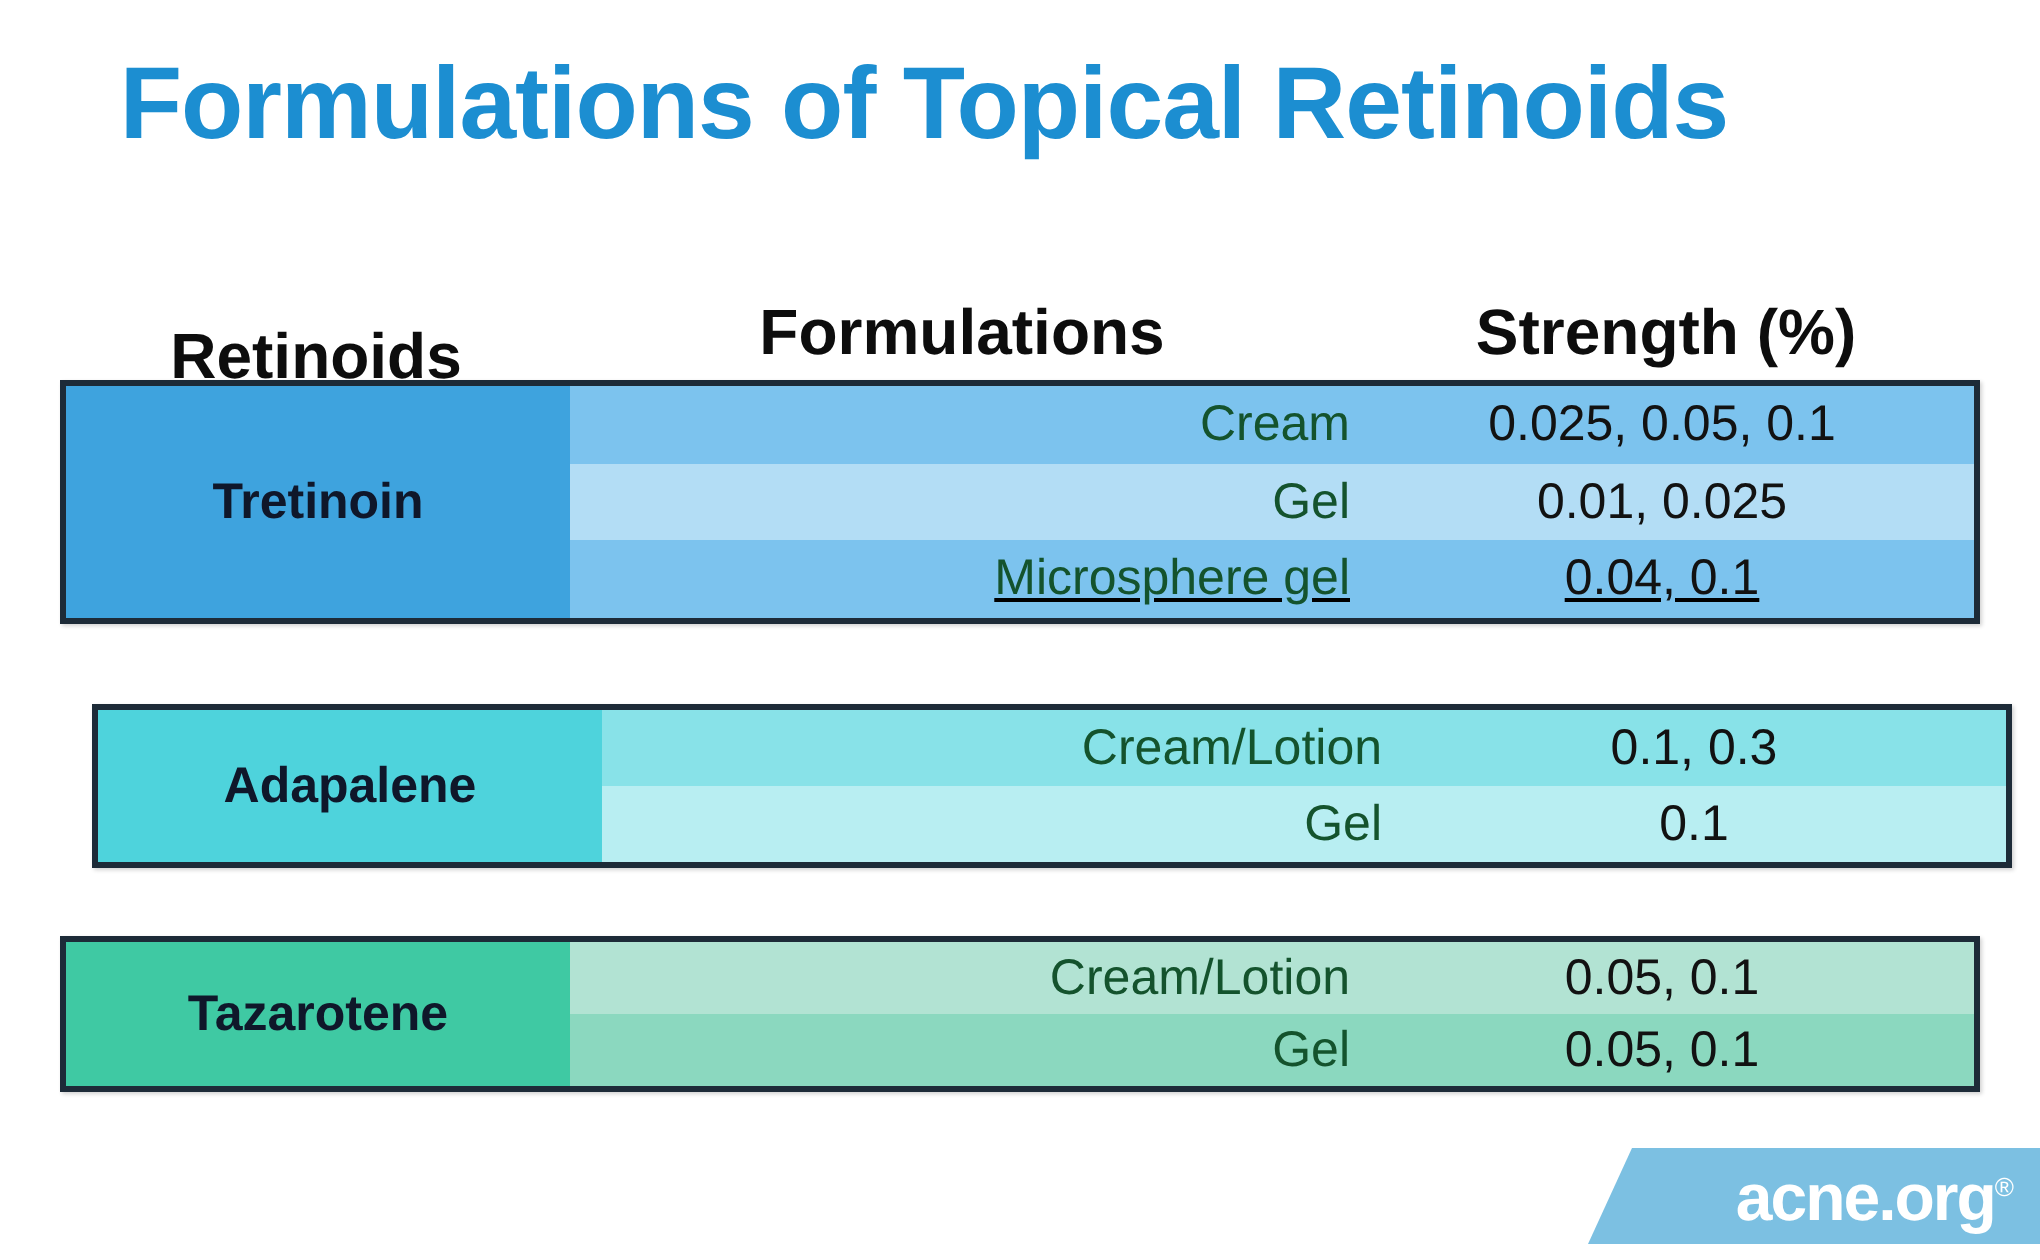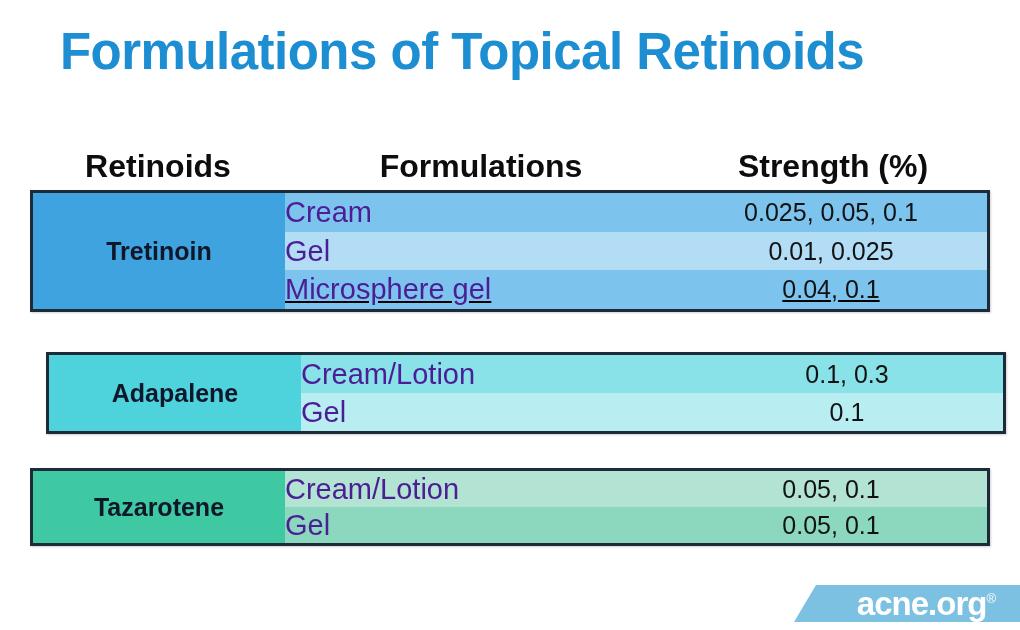--- a/index.html
+++ b/index.html
@@ -42,21 +42,21 @@
   .col-header {
     position: absolute;
     top: 0;
     font-size: 32px;
     font-weight: bold;
     color: #0d0d0d;
     text-align: center;
     white-space: nowrap;
     line-height: 38px;
   }
-  .ch-retinoids   { left: 0px;   width: 256px; }
+  .ch-retinoids   { left: 0px;   width: 256px; margin-top: 12px; }
   .ch-formulation { left: 256px; width: 390px; }
   .ch-strength    { left: 646px; width: 314px; }
 
   
   .block {
     position: absolute;
     left: 30px;
     width: 960px;
     border: 3px solid #1d2b38;
     box-sizing: border-box;
@@ -79,23 +79,23 @@
     display: flex;
     flex-direction: column;
   }
   .row {
     flex: 1 1 auto;
     display: flex;
     align-items: center;
   }
   .cell-formulation {
     flex: 0 0 390px;
-    text-align: left;
-    font-size: 29px;
-    color: #4c1d95;
+    text-align: right;
+    font-size: 25px;
+    color: #14532d;
     white-space: nowrap;
   }
   .cell-strength {
     flex: 1 1 auto;
     text-align: center;
     font-size: 25px;
     color: #121212;
     white-space: nowrap;
   }
 
@@ -103,27 +103,27 @@
   #block-tretinoin { top: 190px; height: 122px; }
   #block-adapalene { top: 352px; height: 82px;  }
   #block-tazarotene{ top: 468px; height: 78px;  }
 
   
   .logo-banner {
     position: absolute;
     right: 0;
     bottom: 8px;
     width: 226px;
-    height: 37px;
+    height: 48px;
     background: #7cc0e2;
     clip-path: polygon(22px 0, 100% 0, 100% 100%, 0 100%);
     display: flex;
     align-items: center;
     justify-content: flex-end;
-    padding-right: 25px;
+    padding-right: 14px;
     box-sizing: border-box;
   }
   .logo-text {
     font-size: 33px;
     font-weight: bold;
     color: #ffffff;
     letter-spacing: -1px;
     white-space: nowrap;
     line-height: 1;
     position: relative;

